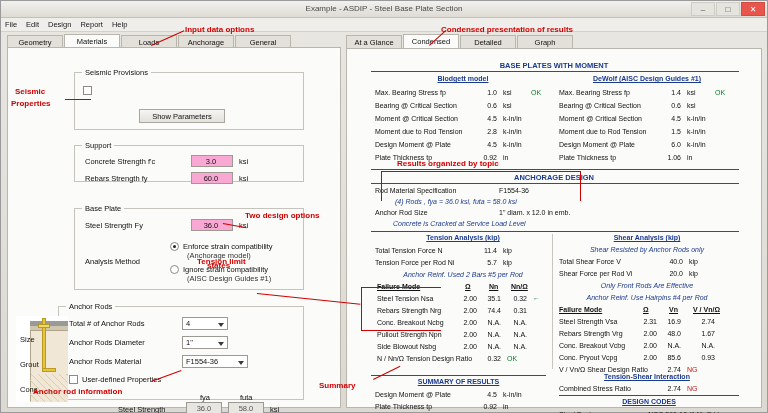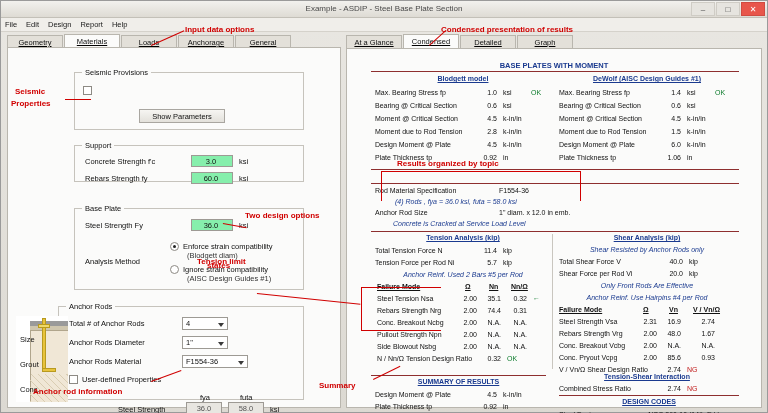--- a/index.html
+++ b/index.html
@@ -34,21 +34,21 @@
   
   .menubar {
     position:absolute; left:0; top:17px; width:766px; height:14px;
     background:#f0eeea; border-bottom:1px solid #d5d2cb;
     display:flex; align-items:center; padding-left:4px; gap:9px;
   }
   .menubar span { font-size:7.5px; color:#1a1a1a; }
   
   .tabstrip {
     position:absolute; top:33px; height:14px;
-    display:flex; align-items:flex-end;text-decoration:underline;
+    display:flex; align-items:flex-end;
   }
   .tabstrip.left { left:6px; }
   .tabstrip.right { left:345px; }
   .tab {
     height:13px; min-width:56px; padding:0 6px;
     font-size:7.5px; line-height:13px; text-align:center;
     background:#e3e0d9; border:1px solid #b9b6ae; border-bottom:none;
     margin-right:1px; color:#111;
   }
   .tab.active { background:#fbfbfa; height:14px; line-height:14px; }
@@ -65,21 +65,21 @@
   .gb {
     position:absolute; border:1px solid #c6c3bc; background:#fbfbfa;
   }
   .gb > .legend {
     position:absolute; left:7px; top:-5px; background:#fbfbfa;
     padding:0 3px; font-size:7.5px; color:#111;
   }
   .lbl { position:absolute; font-size:7.5px; color:#111; }
   .unit { position:absolute; font-size:7.5px; color:#111; }
   .inp {
-    position:absolute; height:12px; background:#86efac;
+    position:absolute; height:12px; background:#f9a8d4;
     border:1px solid #9d9a94; font-size:7.5px; line-height:11px;
     padding-left:3px; color:#111;
   }
   .inp.c { text-align:center; padding-left:0; }
   .inp.dis { background:#e8e6e1; color:#555; }
   .sel {
     position:absolute; height:13px; background:#fff; border:1px solid #9d9a94;
     font-size:7.5px; line-height:12px; padding-left:3px; color:#111;
   }
   .sel:after {
@@ -198,21 +198,21 @@
 
     <div class="gb" style="left:66px; top:160px; width:230px; height:82px;">
       <div class="legend">Base Plate</div>
       <div class="lbl" style="left:10px; top:12px;">Steel Strength  Fy</div>
       <input class="inp c" style="left: 116px; top: 10px; width: 42px;" value="36.0">
       <div class="unit" style="left:164px; top:12px;">ksi</div>
 
       <div class="lbl" style="left:10px; top:48px;">Analysis Method</div>
       <div class="radio on" style="left:95px; top:33px;"></div>
       <div class="lbl" style="left:108px; top:33px;">Enforce strain compatibility</div>
-      <div class="lbl" style="left:112px; top:42px; color:#333;">(Blodgett diam)</div>
+      <div class="lbl" style="left:112px; top:42px; color:#333;">(Anchorage model)</div>
       <div class="radio" style="left:95px; top:56px;"></div>
       <div class="lbl" style="left:108px; top:56px;">Ignore strain compatibility</div>
       <div class="lbl" style="left:112px; top:65px; color:#333;">(AISC Design Guides #1)</div>
     </div>
 
     <div class="gb" style="left:50px; top:258px; width:246px; height:94px;">
       <div class="legend">Anchor Rods</div>
       <div class="lbl" style="left:10px; top:12px;">Total # of Anchor Rods</div>
       <div class="sel" style="left:123px; top:10px; width:46px;">
         <span>4</span>
@@ -312,20 +312,21 @@
       <div class="rep r" style="left:312px; top:92px; width:22px;">6.0</div>
       <div class="rep" style="left:340px; top:92px;">k-in/in</div>
 
       <div class="rep" style="left:212px; top:105px;">Plate Thickness  tp</div>
       <div class="rep r" style="left:312px; top:105px; width:22px;">1.06</div>
       <div class="rep" style="left:340px; top:105px;">in</div>
     </div>
 
     <div class="rule" style="left:24px; top:120px; width:368px;"></div>
 
+    <div class="sect-title" style="left:0; top:124px; width:100%;">ANCHORAGE DESIGN</div>
     <div class="rule" style="left:24px; top:134px; width:368px;"></div>
 
     <div class="rep" style="left:28px; top:138px;">Rod Material Specification</div>
     <div class="rep" style="left:152px; top:138px;">F1554-36</div>
     <div class="rep it" style="left:48px; top:149px; color:#1a3a8f;">(4)  Rods ,  fya = 36.0 ksi,  futa = 58.0 ksi</div>
     <div class="rep" style="left:28px; top:160px;">Anchor Rod Size</div>
     <div class="rep" style="left:152px; top:160px;">1" diam. x 12.0 in emb.</div>
     <div class="rep it" style="left:46px; top:171px; color:#1a3a8f;">Concrete is Cracked at Service Load Level</div>
 
     <div class="rule" style="left:24px; top:182px; width:368px;"></div>

